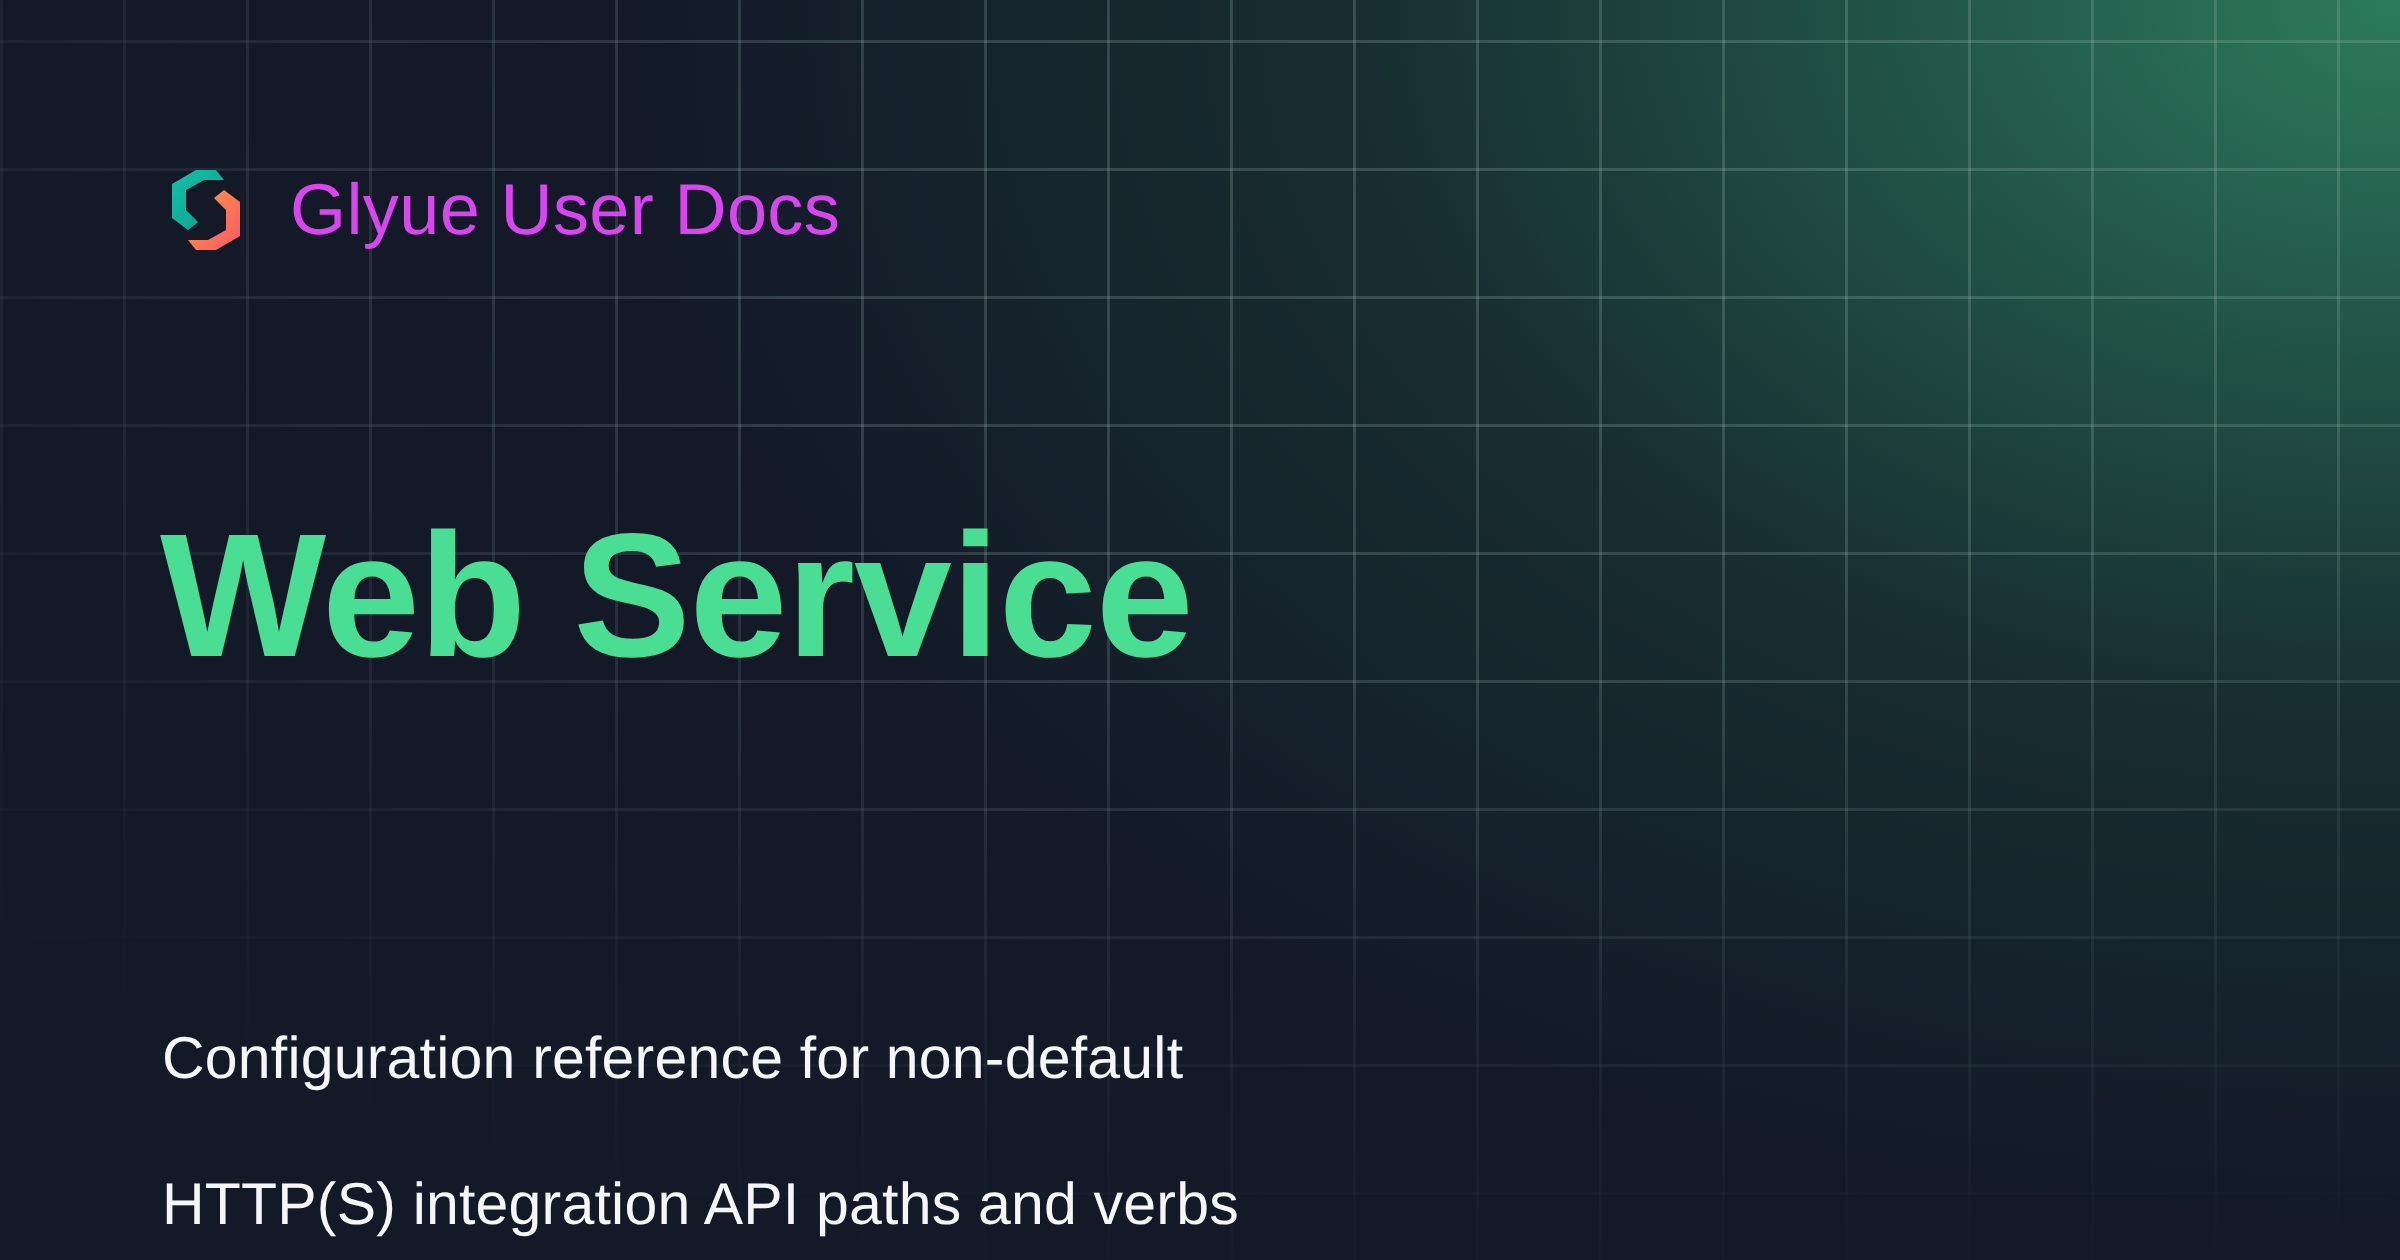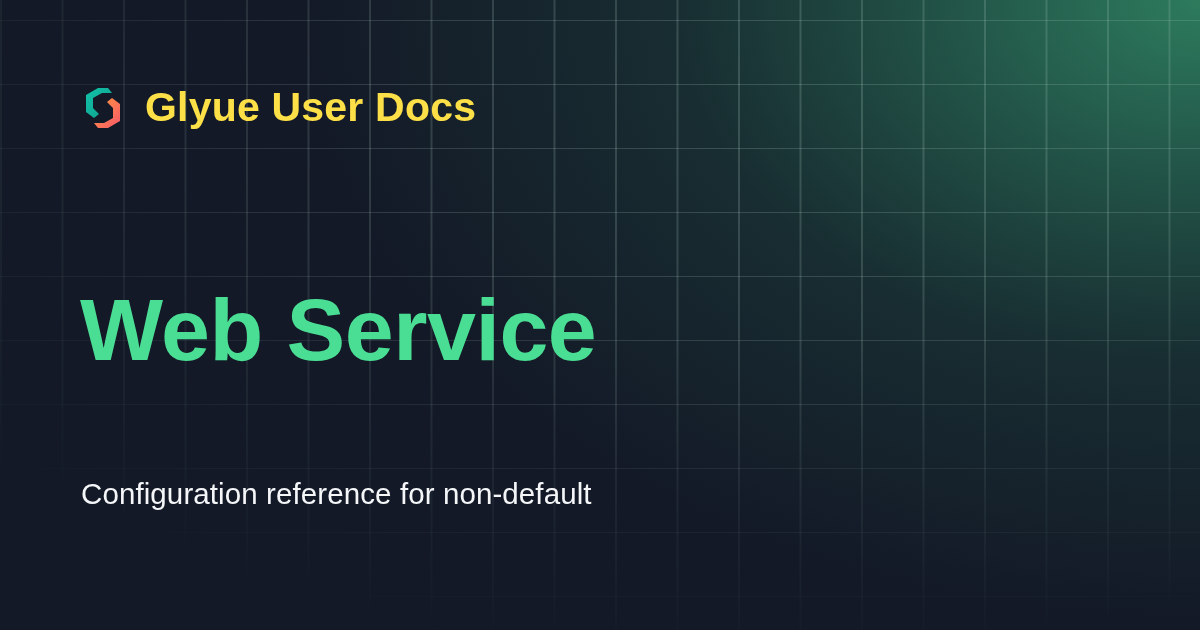--- a/index.html
+++ b/index.html
@@ -25,35 +25,34 @@
       background-position: 0px 20px;
       -webkit-mask-image: radial-gradient(ellipse 1050px 560px at 780px 110px, rgba(0,0,0,1) 0%, rgba(0,0,0,0.85) 40%, rgba(0,0,0,0.35) 70%, rgba(0,0,0,0) 100%);
               mask-image: radial-gradient(ellipse 1050px 560px at 780px 110px, rgba(0,0,0,1) 0%, rgba(0,0,0,0.85) 40%, rgba(0,0,0,0.35) 70%, rgba(0,0,0,0) 100%);
     }
     .brand {
       position: absolute; left: 83px; top: 84px;
       display: flex; align-items: center; gap: 22px;
     }
     .logo { width: 40px; height: 42px; display: block; }
     .brand-name {
-      color: #fde047; font-weight: 700; font-size: 41px; letter-spacing: 0.2px;
+      color: #d946ef; font-weight: 400; font-size: 36px; letter-spacing: 0.2px;
     }
     .title {
       position: absolute; left: 80px; top: 248px;
       color: #4ade94; font-weight: 700; font-size: 88px; line-height: 100px;
       letter-spacing: -0.5px;
-      margin-top: 32px;
     }
     .title span { display: block; }
     .subtitle {
       position: absolute; left: 81px; top: 475px;
       color: #f4f6f8; font-weight: 400; font-size: 29.5px; line-height: 37px;
       letter-spacing: 0.1px;
     }
-    .subtitle span { display: block; }
+    .subtitle span { display: block; margin-top: 36px; }
   </style>
 </head>
 <body>
 
 <div class="bg"></div>
 <div class="grid"></div>
 
 <div class="brand">
   <svg class="logo" viewBox="0 0 40 42">
     <defs>
@@ -73,13 +72,14 @@
   </svg>
   <span class="brand-name">Glyue User Docs</span>
 </div>
 
 <h1 class="title">
   <span>Web Service</span>
 </h1>
 
 <p class="subtitle">
   <span>Configuration reference for non-default</span>
+  <span>HTTP(S) integration API paths and verbs</span>
 </p>
 
 </body></html>

